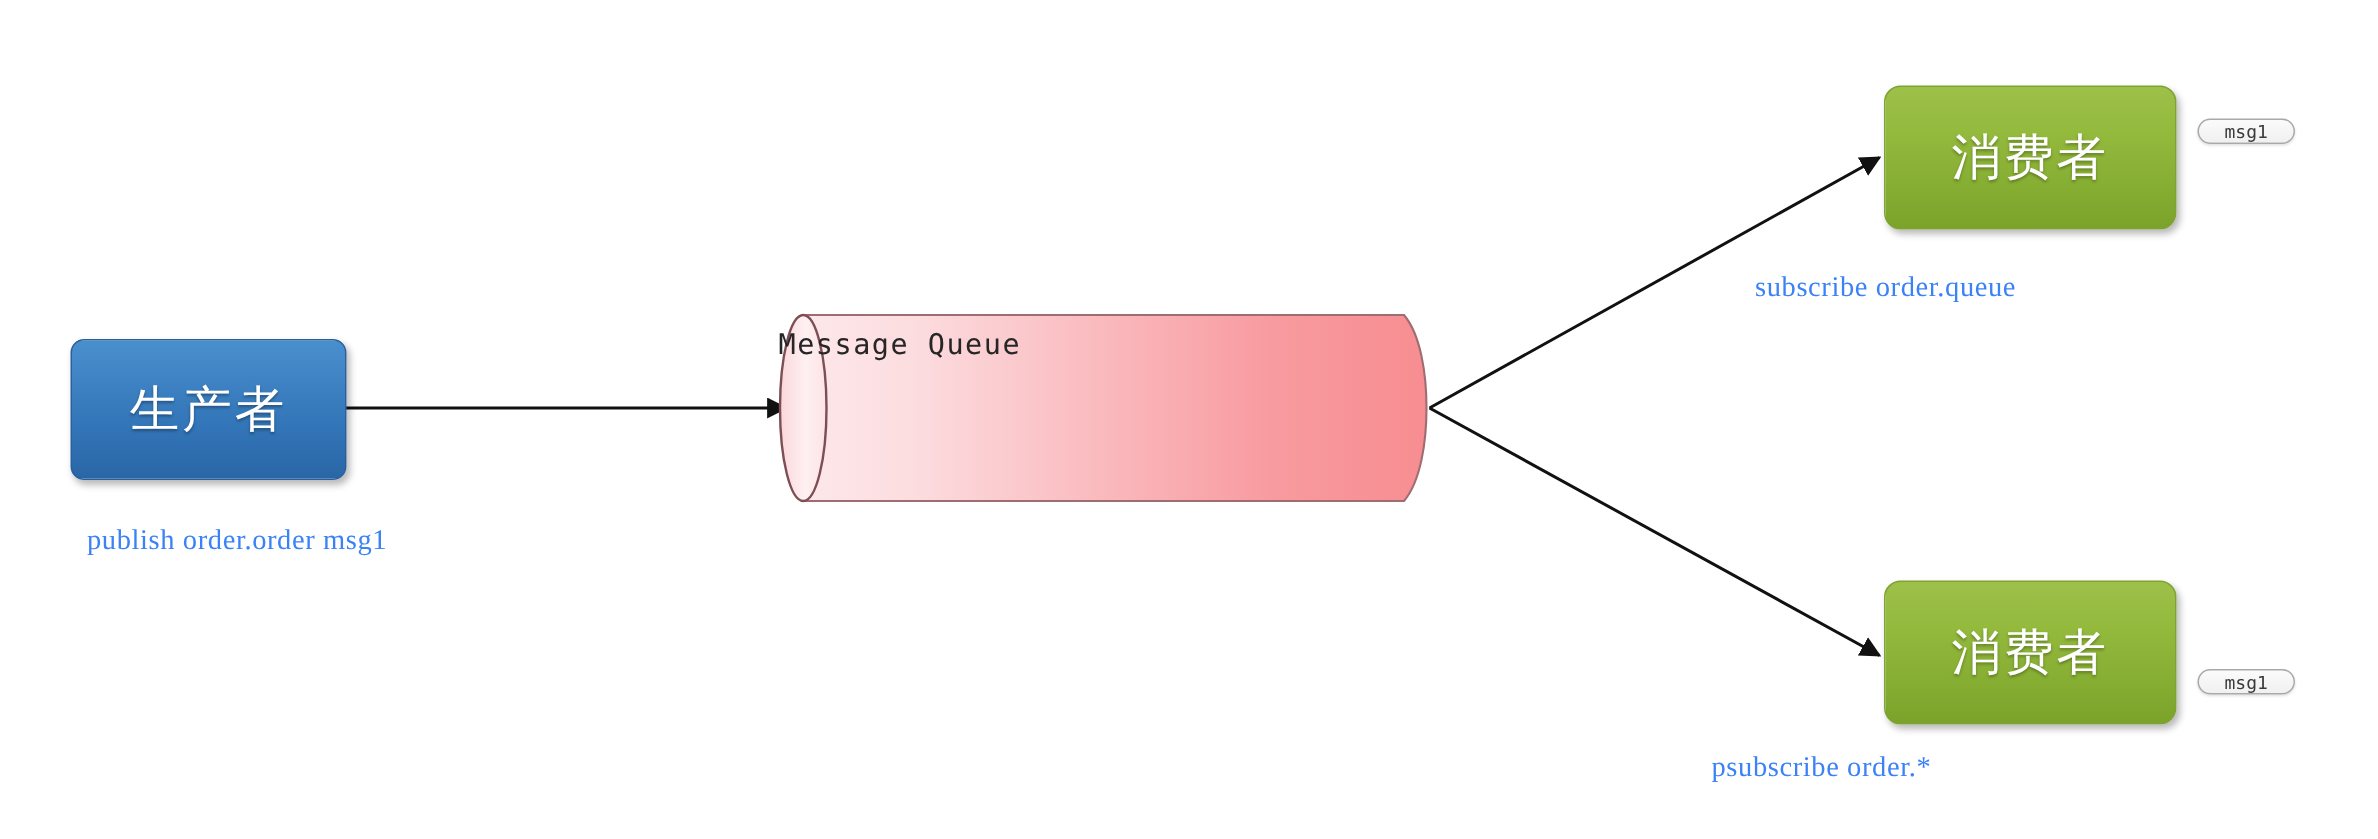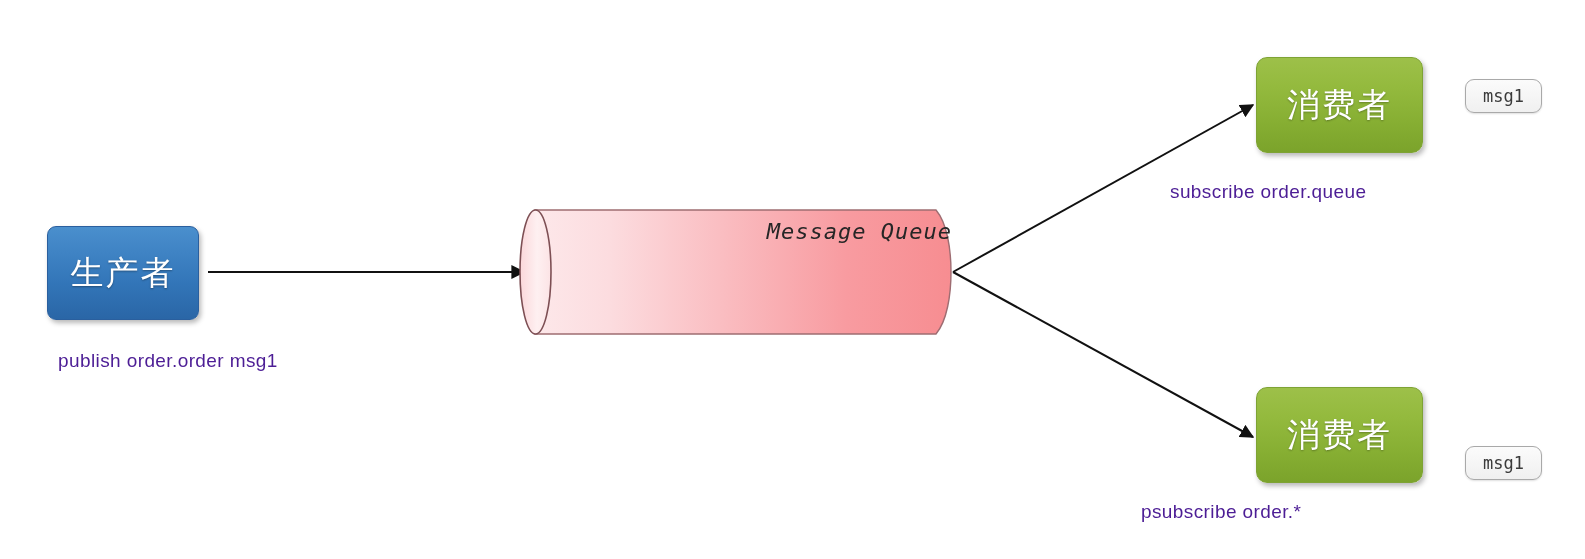--- a/index.html
+++ b/index.html
@@ -40,21 +40,21 @@
     letter-spacing: 0.5px;
     white-space: nowrap;
   }
   .top-clip .inner { padding-left: 180px; }
 
   
   .node-producer {
     position: absolute;
     left: 47px;
     top: 226px;
-    width: 152px;
+    width: 184px;
     height: 94px;
     border-radius: 9px;
     background: linear-gradient(180deg, #4a8fcd 0%, #3f83c4 28%, #3275b8 62%, #2a66a6 100%);
     border: 1px solid #2a5f9e;
     box-shadow: 2px 3px 5px rgba(0,0,0,0.28);
     display: flex;
     align-items: center;
     justify-content: center;
     box-sizing: border-box;
   }
@@ -62,21 +62,21 @@
     font-family: "DejaVu Sans", sans-serif;
     font-size: 33px;
     color: #ffffff;
     letter-spacing: 2px;
     text-shadow: 0 1px 2px rgba(0,0,0,0.35);
   }
 
   
   .node-consumer {
     position: absolute;
-    width: 167px;
+    width: 195px;
     height: 96px;
     border-radius: 11px;
     background: linear-gradient(180deg, #9dc049 0%, #94ba3e 30%, #86ae32 70%, #7ba32b 100%);
     border: 1px solid #7ea334;
     box-shadow: 2px 3px 5px rgba(0,0,0,0.28);
     display: flex;
     align-items: center;
     justify-content: center;
     box-sizing: border-box;
   }
@@ -104,54 +104,53 @@
     top: 0;
     width: 433px;
     height: 126px;
     overflow: visible;
   }
   .node-queue .queue-title {
     position: absolute;
     left: 0;
     top: 10px;
     width: 433px;
-    text-align: right;
+    text-align: left;
     font-family: "DejaVu Sans Mono", "Liberation Mono", monospace;
-    font-size: 22px;
+    font-size: 19px;
     color: #262626;
     letter-spacing: 1px;
-    font-style: italic;
   }
 
   
   .msg-badge {
     position: absolute;
-    height: 34px;
+    height: 17px;
     padding: 0 17px;
     border-radius: 9px;
     border: 1.5px solid #a9a9a9;
     background: linear-gradient(180deg, #fbfbfb 0%, #f0f0f0 100%);
     box-shadow: 0 1px 2px rgba(0,0,0,0.13);
     display: flex;
     align-items: center;
     justify-content: center;
     box-sizing: border-box;
     font-family: "DejaVu Sans Mono", "Liberation Mono", monospace;
-    font-size: 17px;
+    font-size: 12px;
     color: #3a3a3a;
   }
   .msg-badge.b1 { left: 1465px; top: 79px; }
   .msg-badge.b2 { left: 1465px; top: 446px; }
 
   
   .caption {
     position: absolute;
-    font-family: Liberation Sans, sans-serif;
+    font-family: Liberation Serif, serif;
     font-size: 19px;
-    color: #4c1d95;
+    color: #3b82f6;
     letter-spacing: 0.4px;
     white-space: nowrap;
   }
   .caption.cap-publish   { left: 58px;   top: 350px; }
   .caption.cap-subscribe { left: 1170px; top: 181px; }
   .caption.cap-psub      { left: 1141px; top: 501px; }
 </style>
 </head>
 <body>
 

